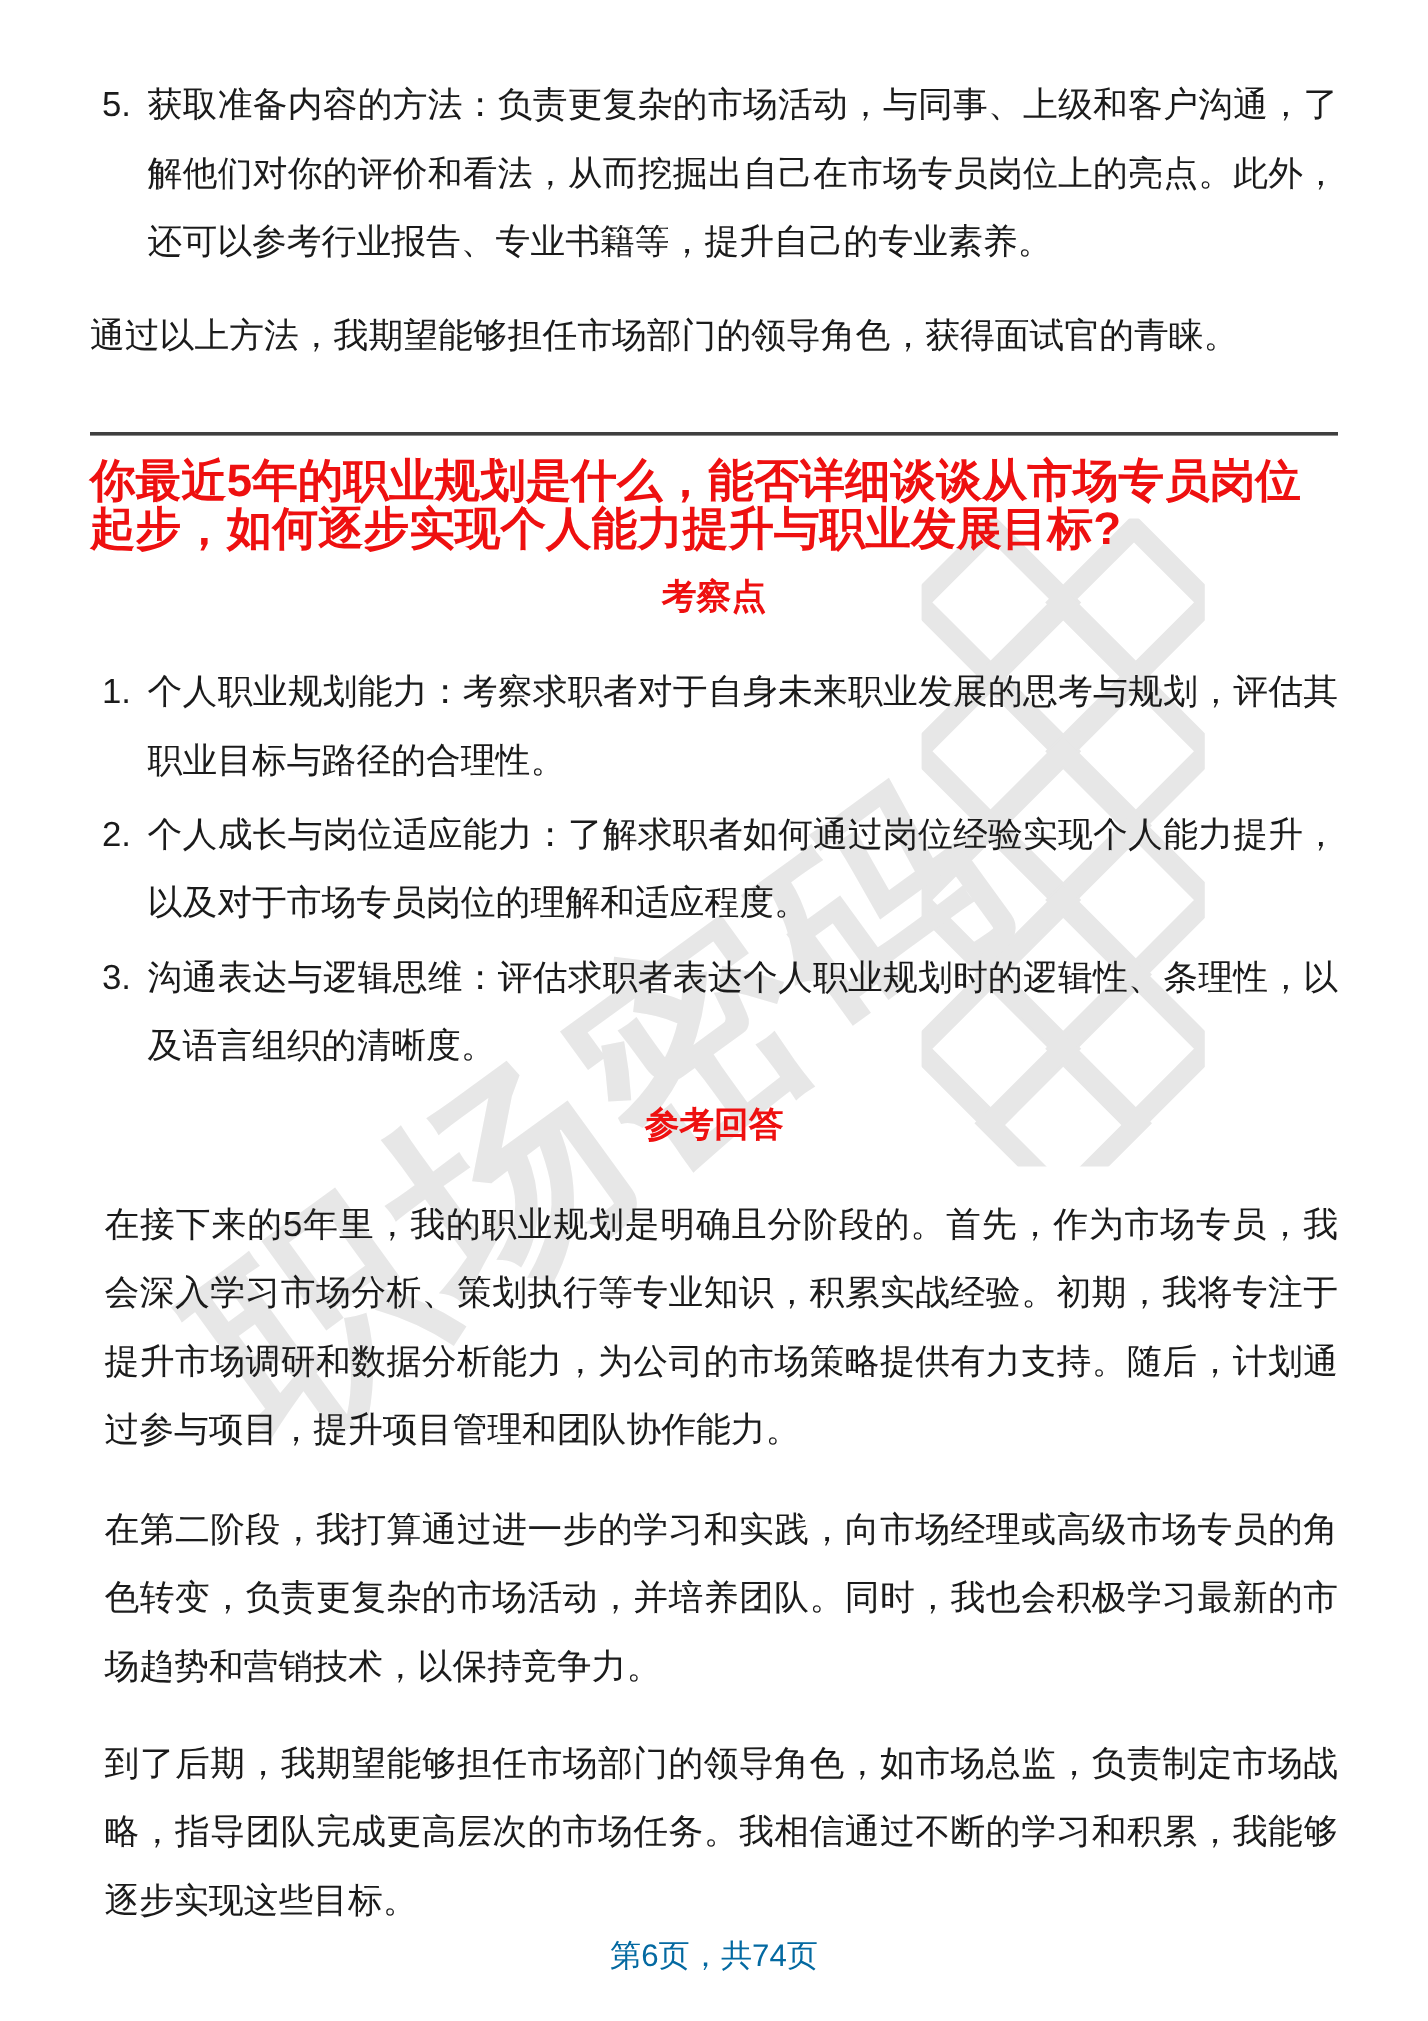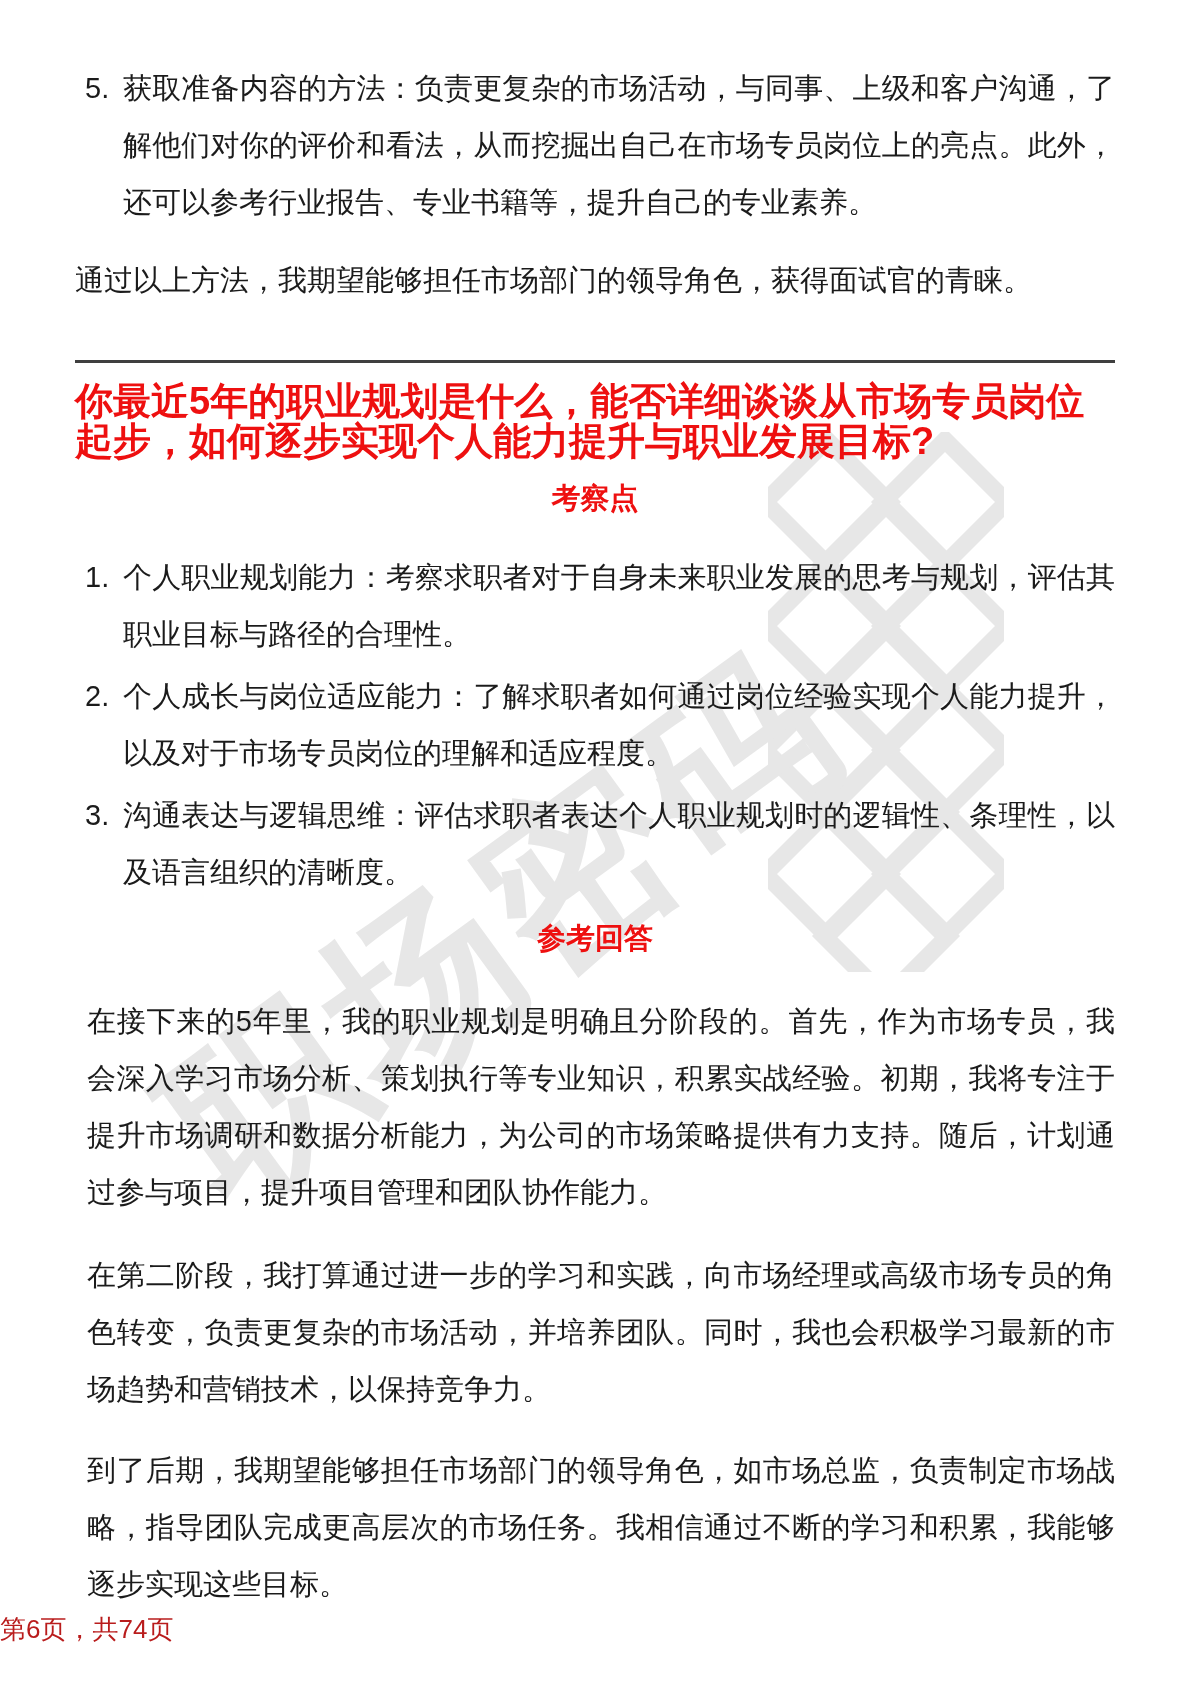--- a/index.html
+++ b/index.html
@@ -76,23 +76,24 @@
   .points { margin-top: 36px; }
   .points .list-row { margin-bottom: 5px; }
   .answer-para { margin: 26px 0 0 12px; }
   .answer-para.first { margin-top: 40px; }
   .answer-para.last { margin-top: 24px; }
   
   .footer {
     position: absolute;
     top: 1612px; left: 0; right: 0;
     z-index: 1;
+    text-align: center;
     font-size: 26px;
     line-height: 34px;
-    color: #b91c1c;
+    color: #0369a1;
   }
 </style>
 </head>
 <body>
 
 <div class="page">
 
   <div class="watermark">
     <svg class="wm-lattice" width="236" height="540" viewBox="0 0 236 540">
       <g fill="none" stroke="#e7e7e7" stroke-width="17">

